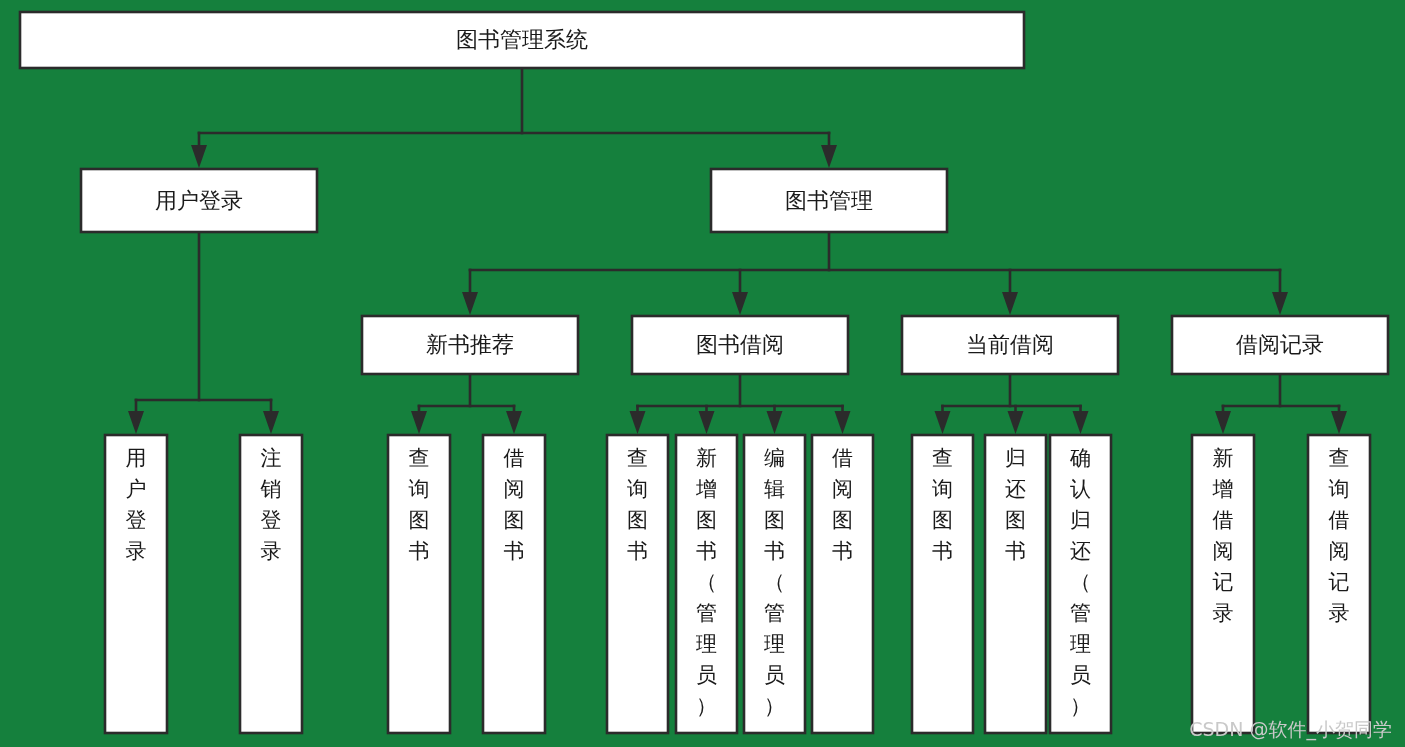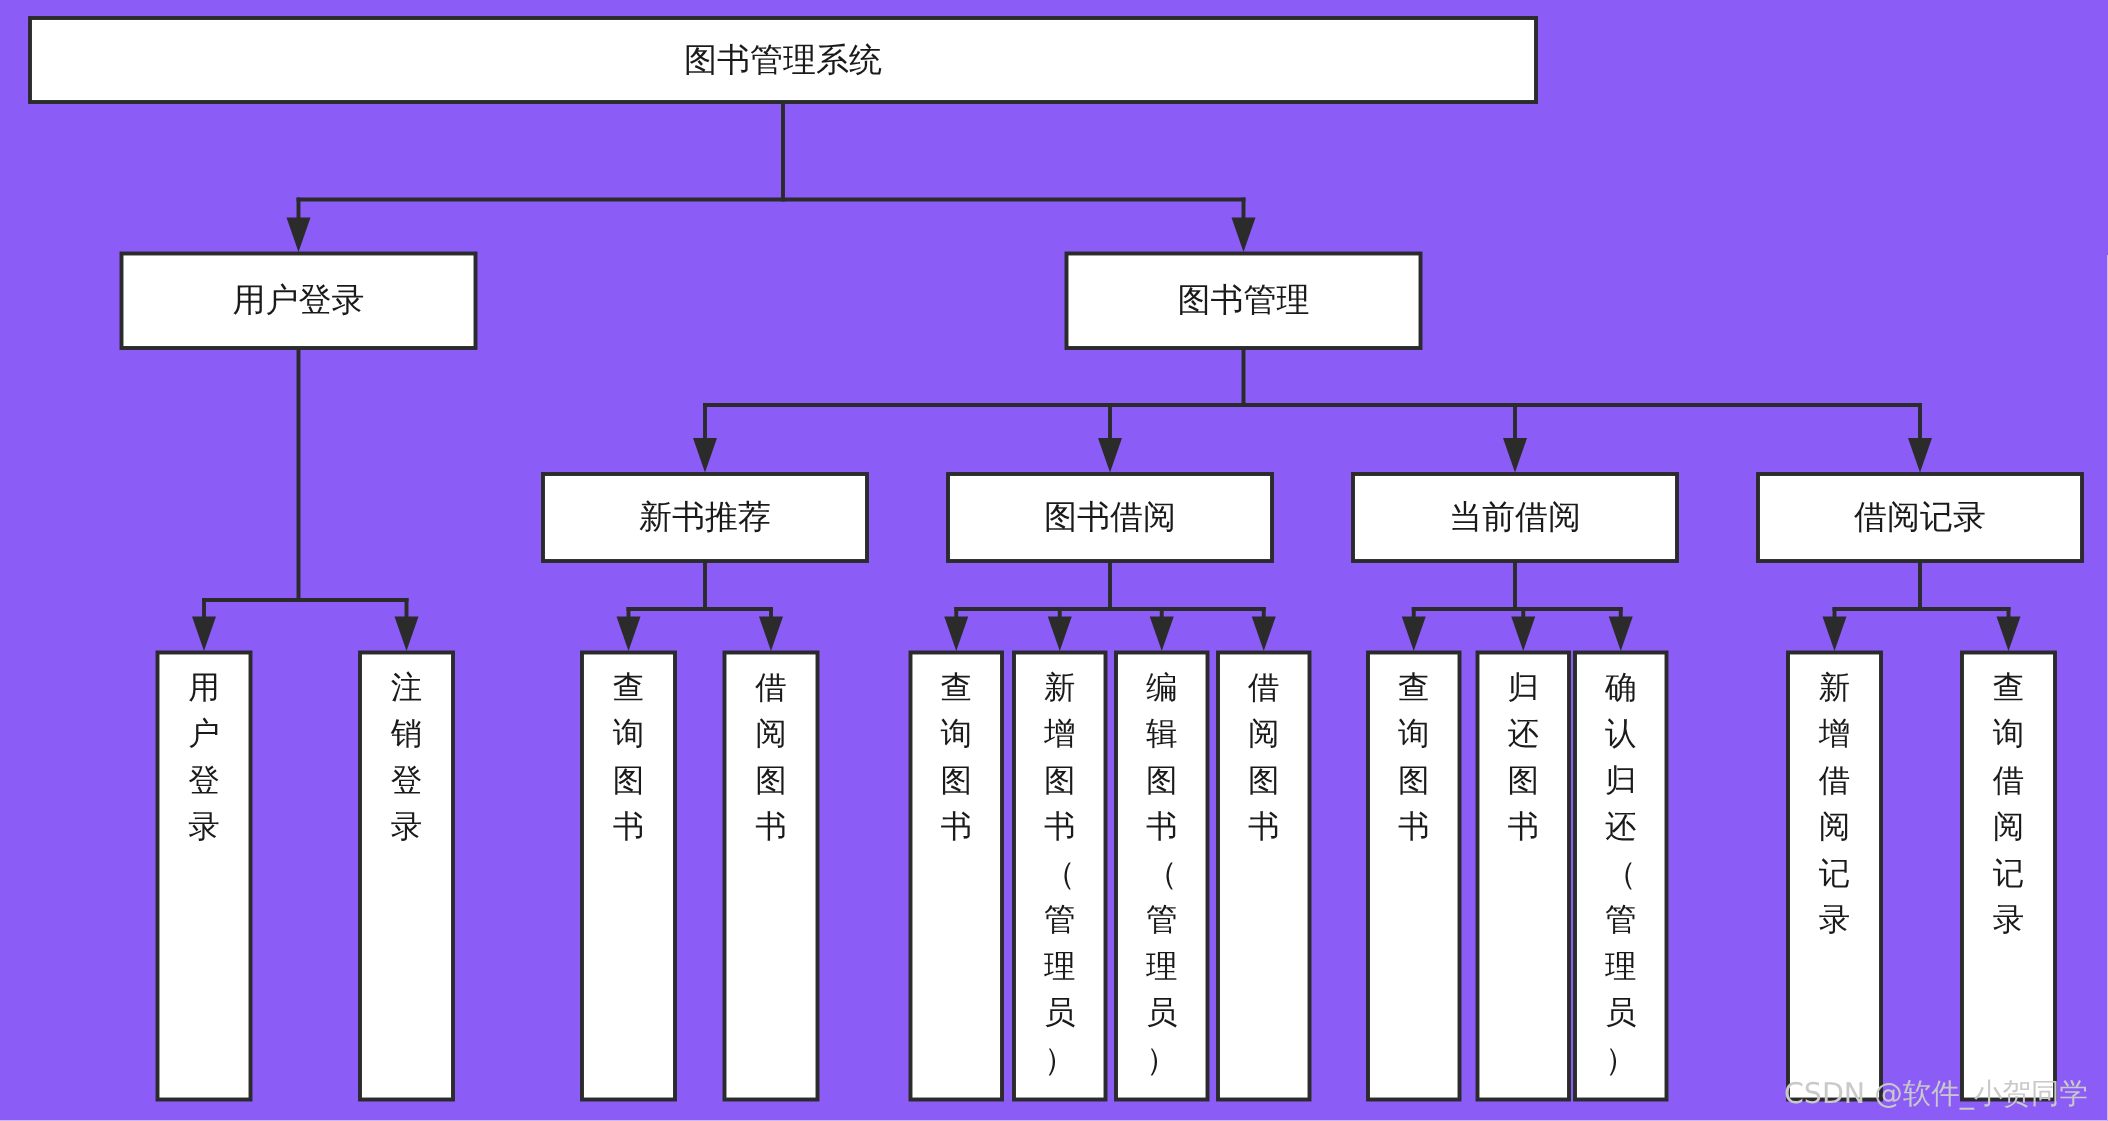--- a/index.html
+++ b/index.html
@@ -11,21 +11,21 @@
   body {
     width: 1405px;
     height: 747px;
     overflow: hidden;
     font-family: "DejaVu Sans", "Liberation Sans", sans-serif;
   }
   #diagram-root {
     position: relative;
     width: 1405px;
     height: 747px;
-    background: #8b5cf6;
+    background: #15803d;
   }
   svg.diagram-canvas {
     position: absolute;
     left: 0;
     top: 0;
     width: 1405px;
     height: 747px;
     display: block;
   }
   .node-box {

